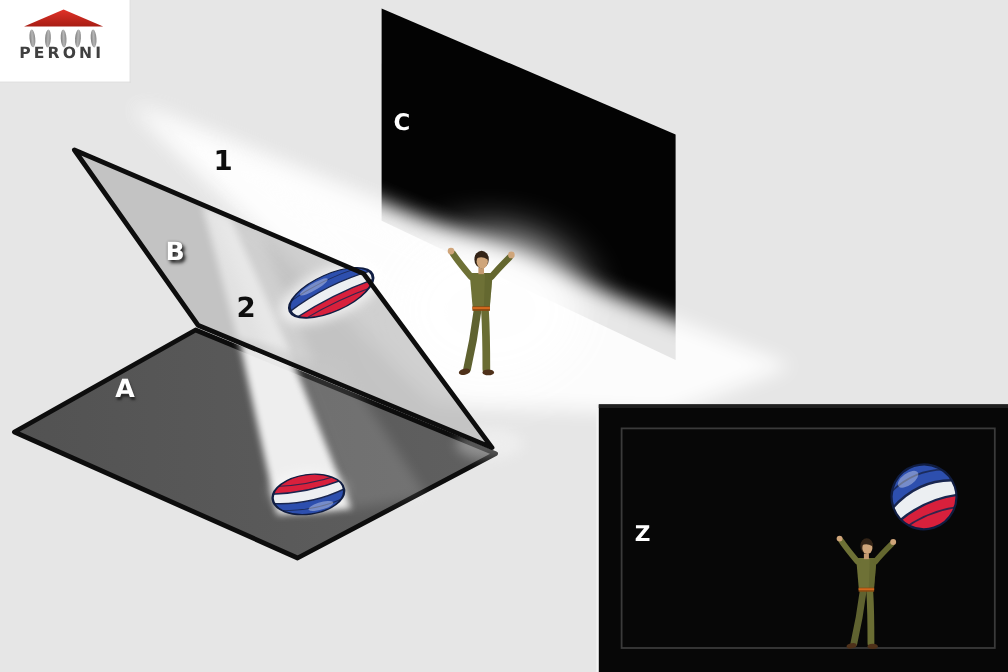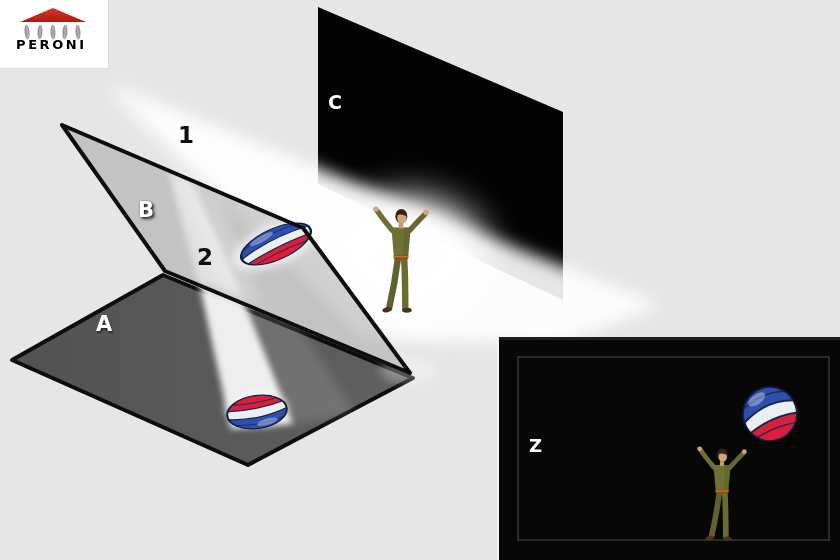--- a/index.html
+++ b/index.html
@@ -18,21 +18,21 @@
            text-shadow:1px 2px 2px rgba(0,0,0,.55); }
   .lbl-C { left:328px; top:93px;  font-size:19px; color:#ffffff; }
   .lbl-Z { left:529px; top:437px; font-size:18px; color:#ffffff; }
   .logo-box {
     position:absolute; left:0; top:0; width:108px; height:68px;
     background:#ffffff; border-right:1px solid #dcdcdc; border-bottom:1px solid #dcdcdc;
   }
   .logo-box svg { position:absolute; left:0; top:0; }
   .brand {
     position:absolute; left:16px; top:37px; width:92px;
-    font-size:13px; font-weight:bold; letter-spacing:2.6px; color:#000000;
+    font-size:13px; font-weight:bold; letter-spacing:2.6px; color:#404040;
   }
 </style>
 </head>
 <body>
 
 <div class="stage">
 
   <svg class="scene" width="840" height="560" viewBox="0 0 840 560">
     <defs>
       <filter id="f3" x="-50%" y="-50%" width="200%" height="200%">

